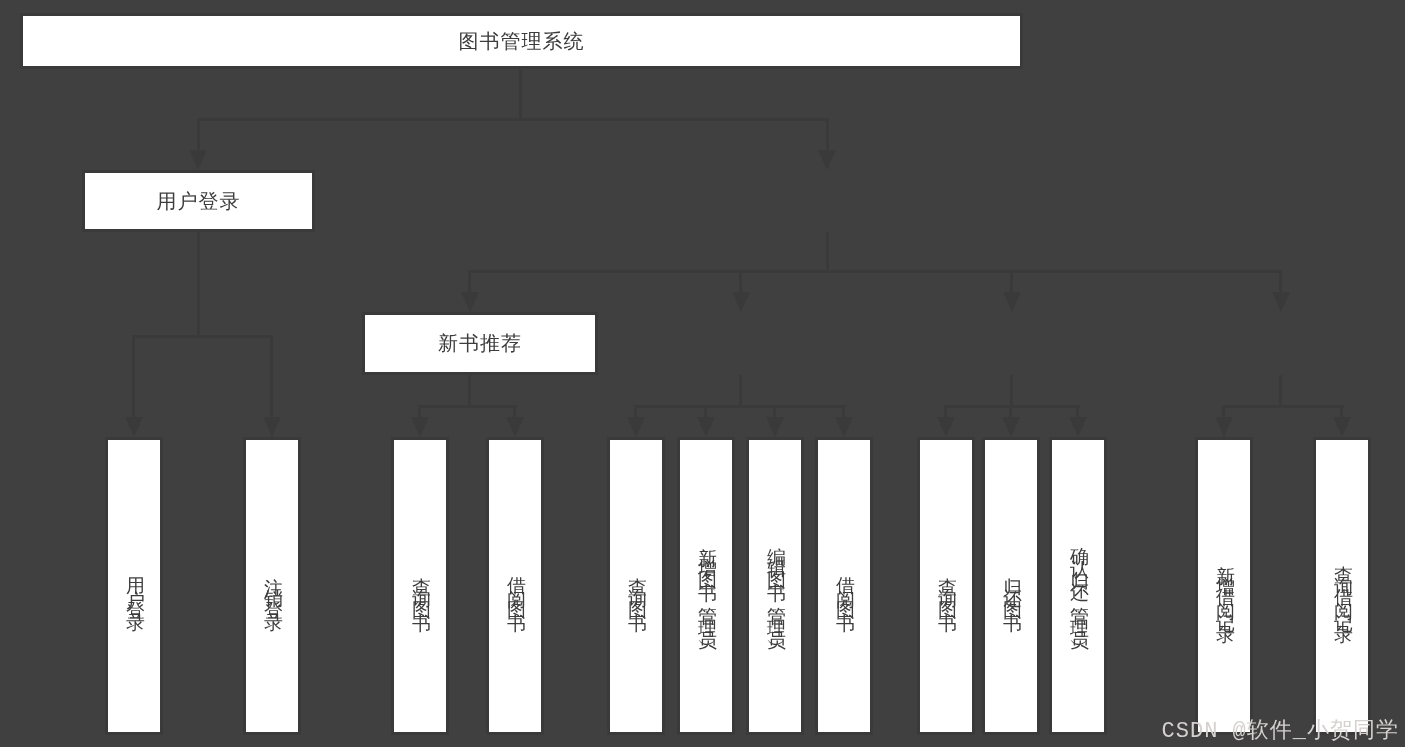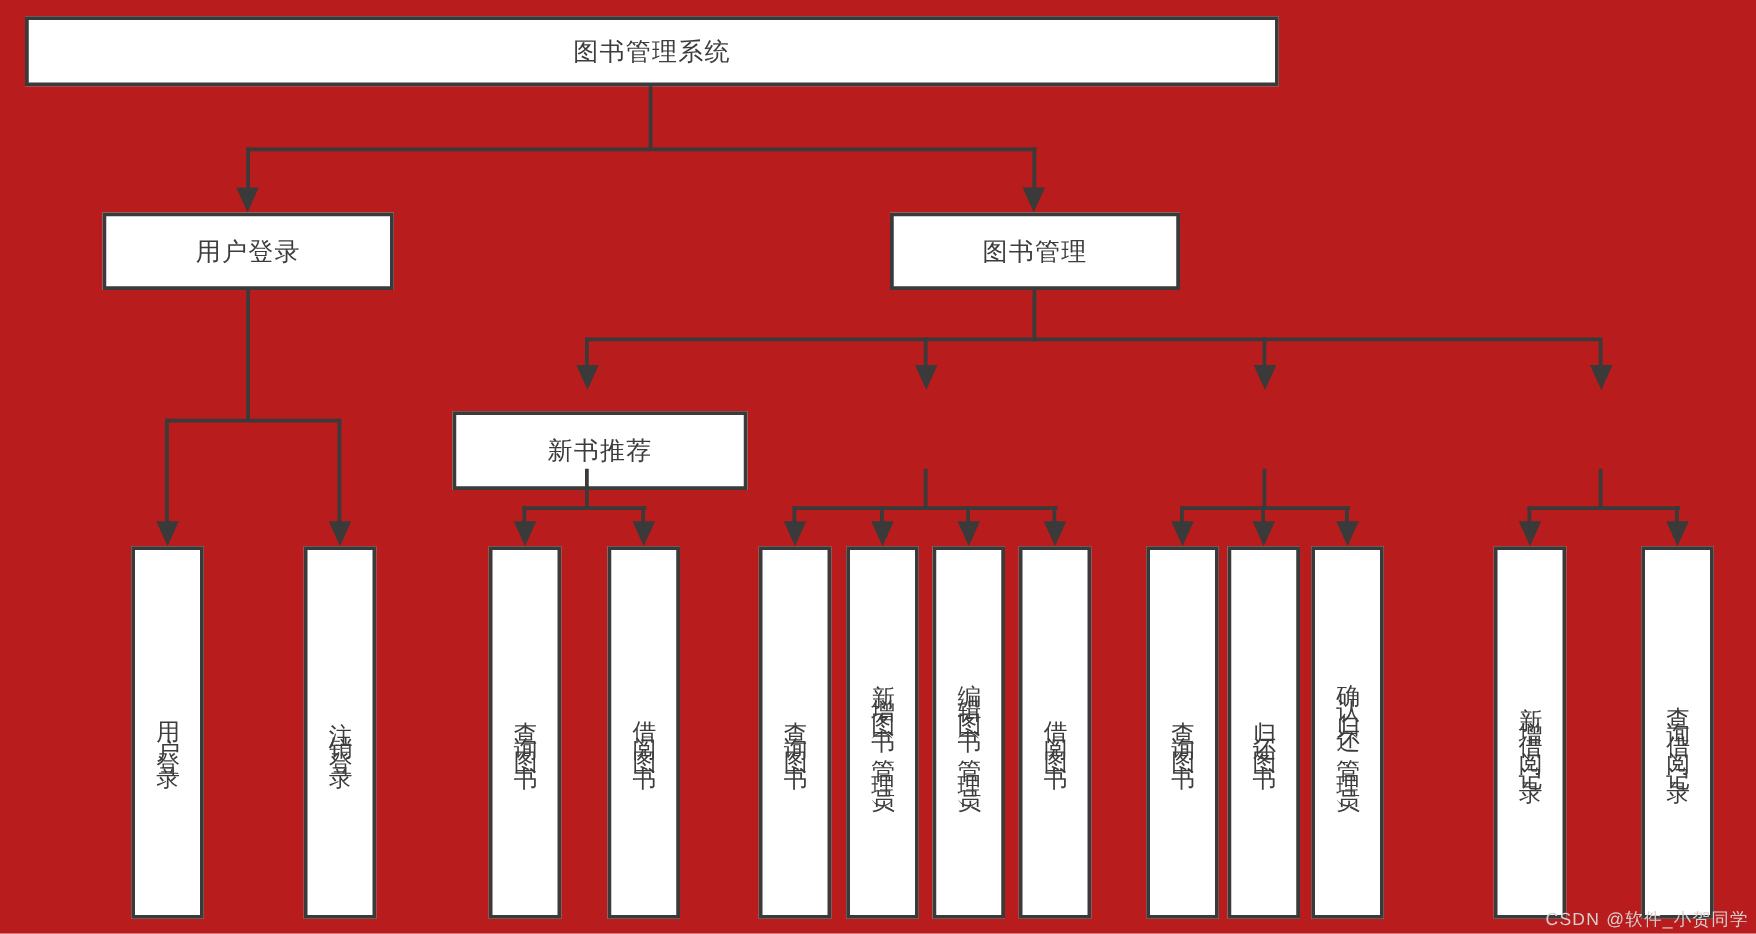--- a/index.html
+++ b/index.html
@@ -1,18 +1,18 @@
 <!DOCTYPE html>
 <html><head>
 <meta charset="utf-8">
 <style>
   html,body{margin:0;padding:0;background:#ffffff;}
   .canvas{
-    position:relative;width:1405px;height:747px;background:#b91c1c;
-    font-family:Liberation Sans, sans-serif;
+    position:relative;width:1405px;height:747px;background:#404040;
+    font-family:Liberation Mono, monospace;
     overflow:hidden;
   }
   .node{
     position:absolute;background:#ffffff;border:3px solid #3a3a3a;
     display:flex;align-items:center;justify-content:center;
     color:#3c3c3c;box-sizing:border-box;
   }
   .hlabel{font-size:20px;letter-spacing:1px;white-space:nowrap;}
   .leaf{width:58px;height:298px;top:437px;}
   .vtext{
@@ -22,40 +22,37 @@
   }
   .vl{position:absolute;width:3px;background:#3a3a3a;}
   .hl{position:absolute;height:3px;background:#3a3a3a;}
   .ar{
     position:absolute;width:0;height:0;
     border-left:9px solid transparent;border-right:9px solid transparent;
     border-top:20px solid #3a3a3a;
   }
   .watermark{
     position:absolute;right:6px;bottom:2px;z-index:5;
-    font-size:14px;color:#d6d0d0;letter-spacing:1px;white-space:nowrap;
+    font-size:22px;color:#d6d0d0;letter-spacing:1px;white-space:nowrap;
   }
 </style>
 </head>
 <body>
 
 <div class="canvas">
 
   <div class="node" style="left:20px;top:13px;width:1003px;height:56px">
     <span class="hlabel">图书管理系统</span>
   </div>
 
   <div class="node" style="left:82px;top:170px;width:233px;height:62px">
     <span class="hlabel">用户登录</span>
   </div>
-  <div class="node" style="left:712px;top:170px;width:232px;height:62px">
-    <span class="hlabel">图书管理</span>
-  </div>
 
-  <div class="node" style="left:362px;top:329px;width:236px;height:63px">
+  <div class="node" style="left:362px;top:312px;width:236px;height:63px">
     <span class="hlabel">新书推荐</span>
   </div>
 
   <div class="node leaf" style="left:105px">
     <span class="vtext">用户登录</span>
   </div>
   <div class="node leaf" style="left:243px">
     <span class="vtext">注销登录</span>
   </div>
 

